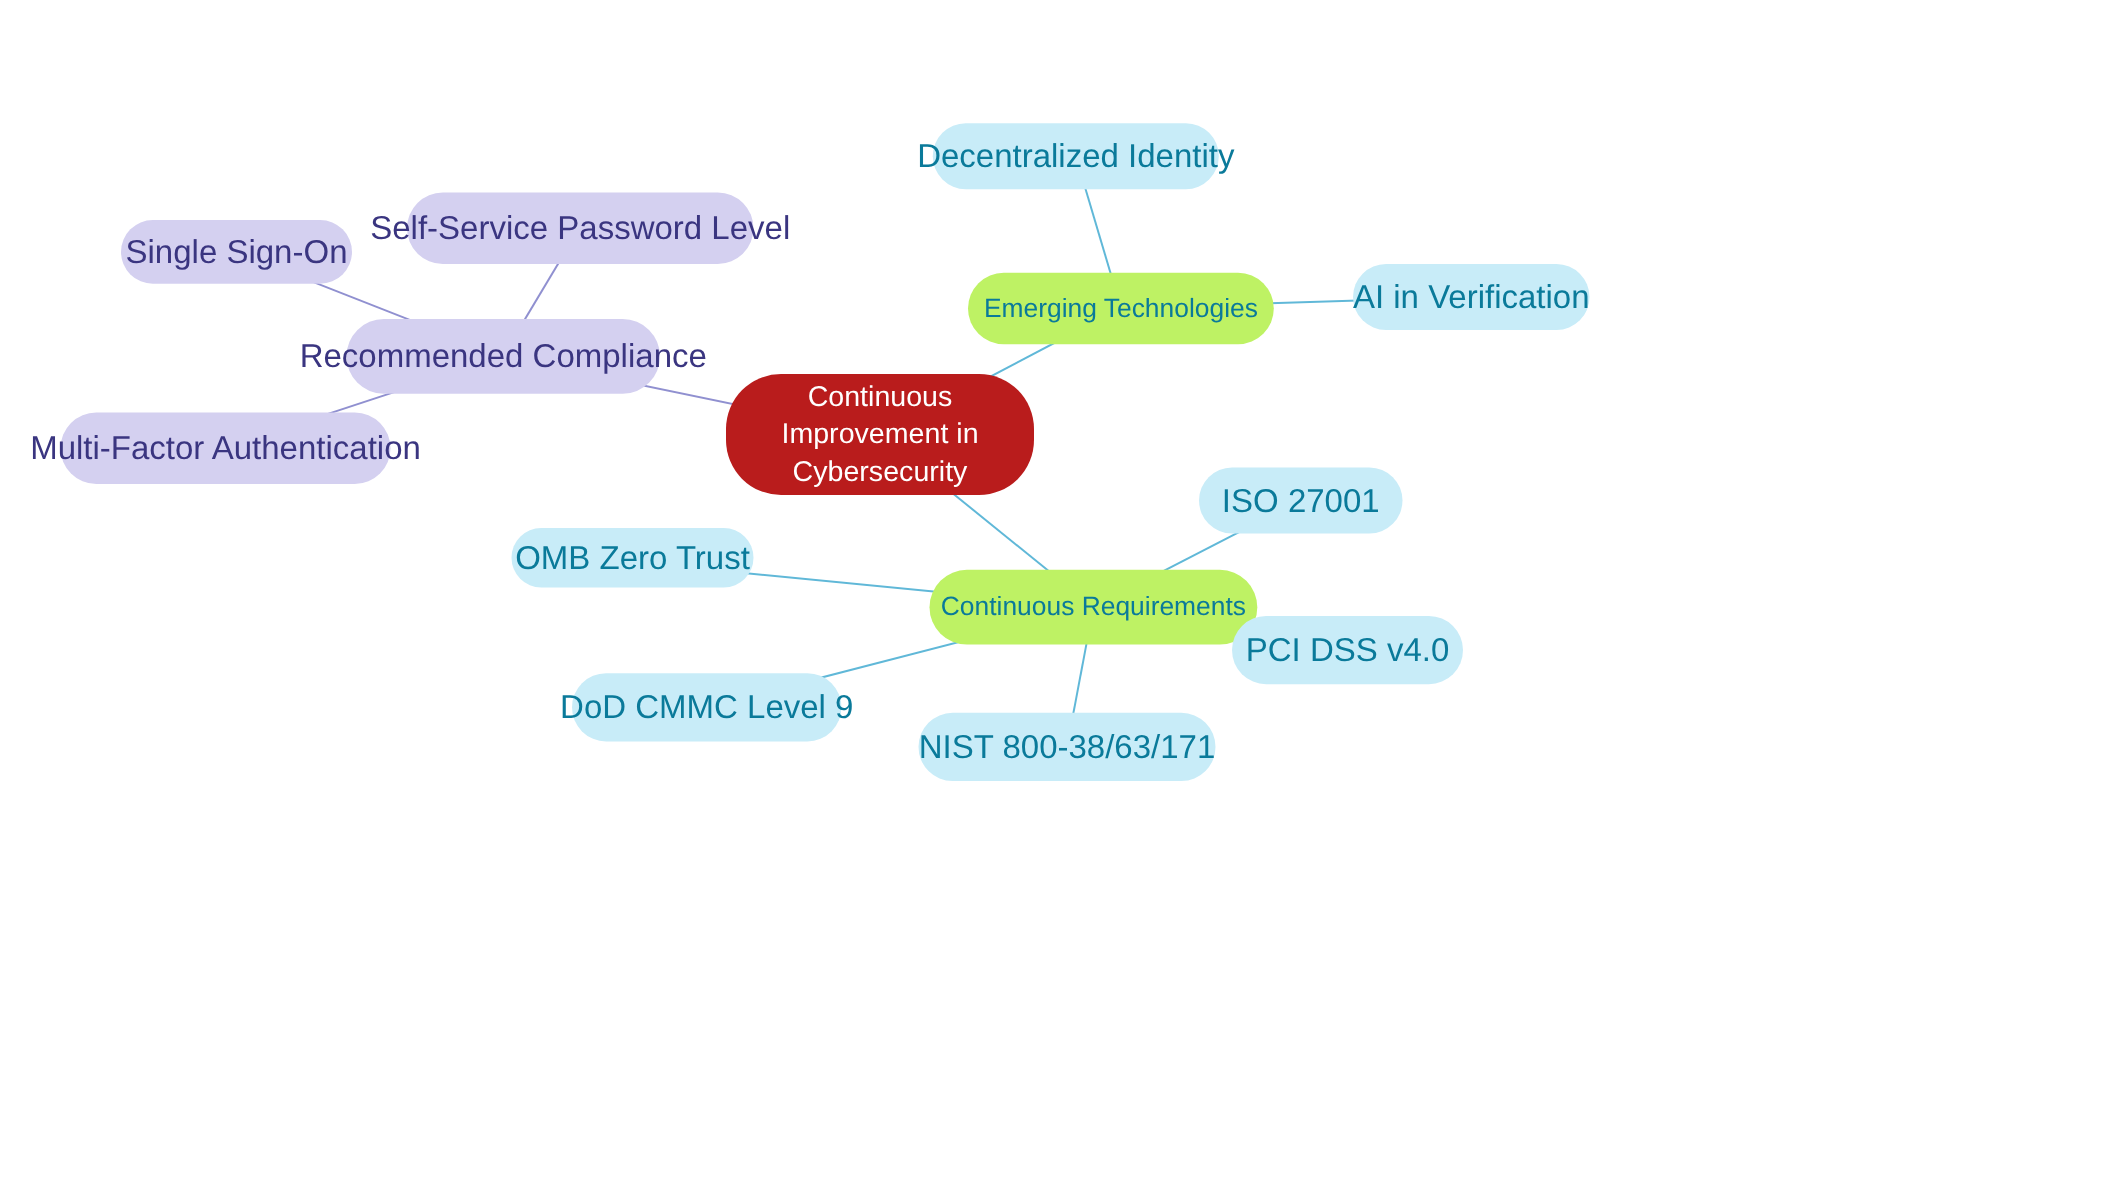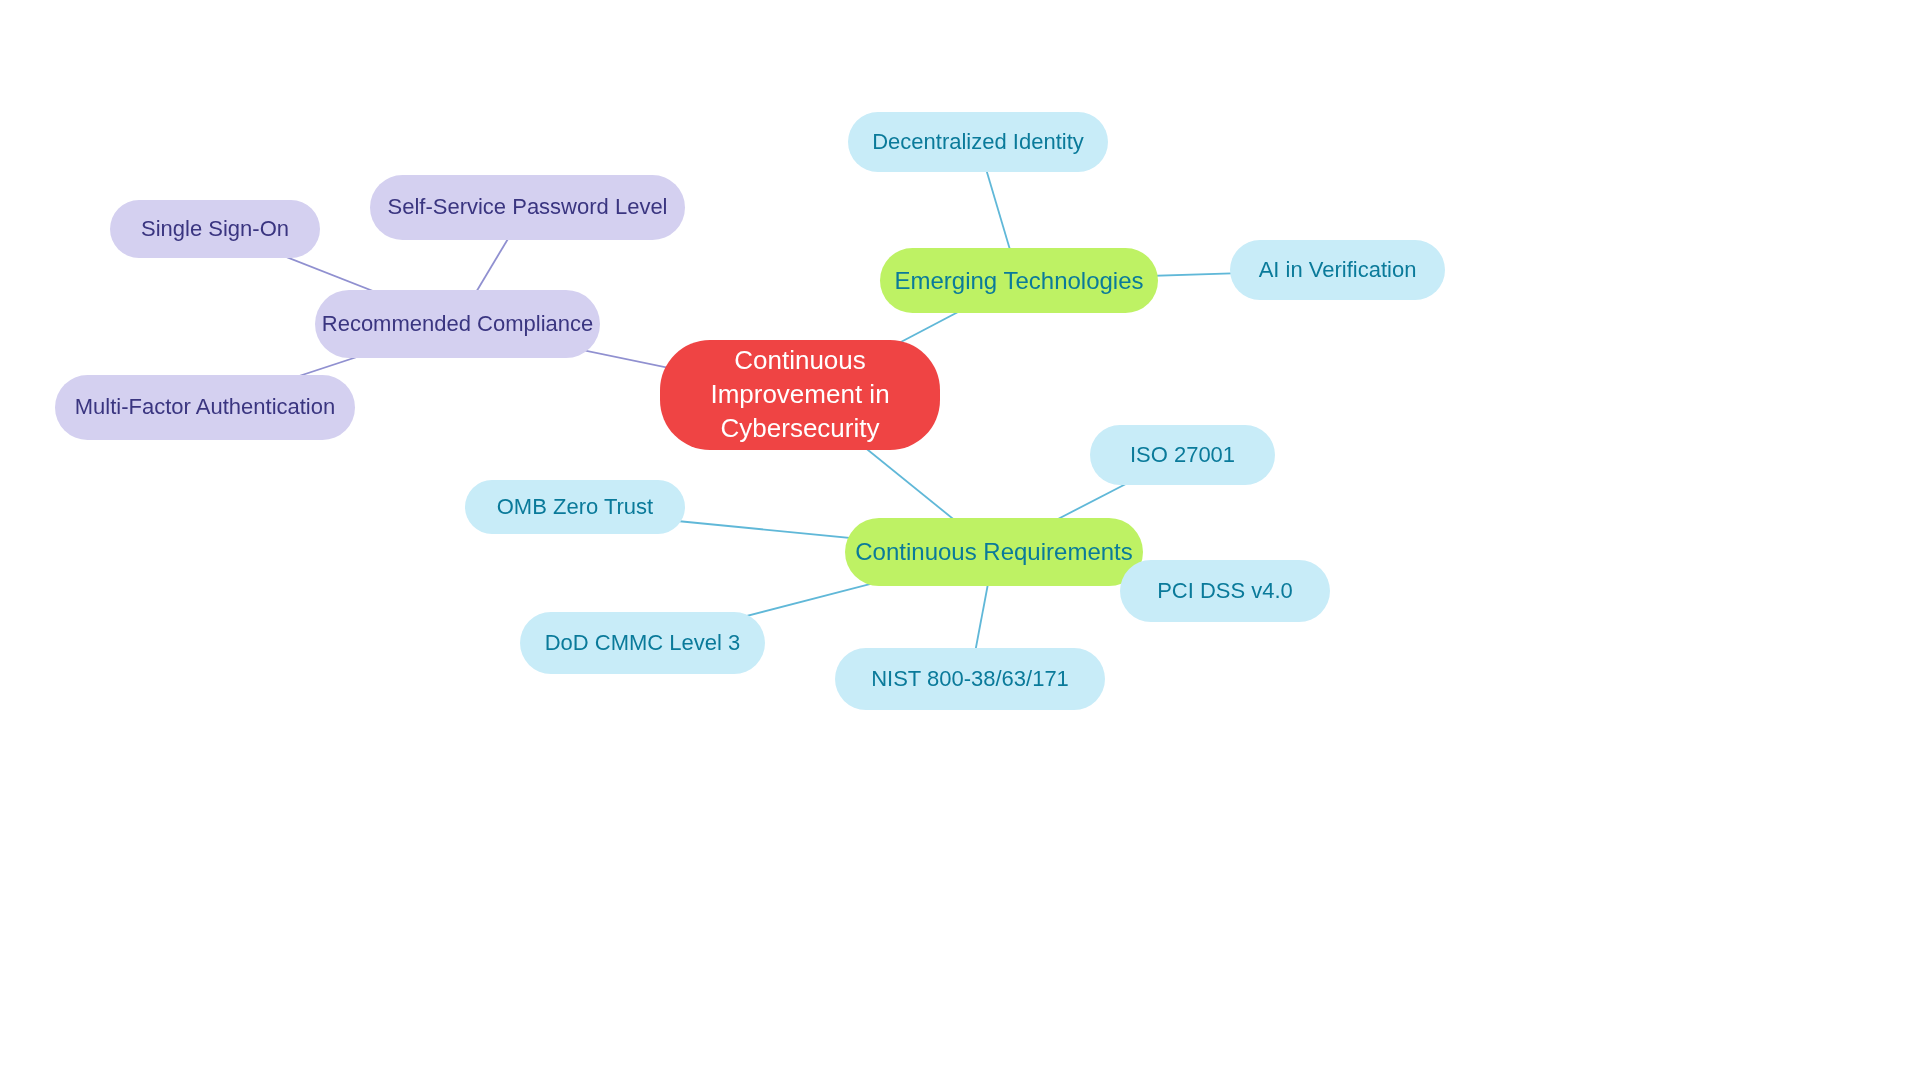--- a/index.html
+++ b/index.html
@@ -19,26 +19,26 @@
       pointer-events: none;
     }
     .node {
       position: absolute;
       border-radius: 50px;
       display: flex;
       align-items: center;
       justify-content: center;
       text-align: center;
       padding: 18px 30px;
-      font-size: 22px;
+      font-size: 30px;
       line-height: 1.3;
       white-space: nowrap;
     }
     .node-center {
-      background: #ef4444;
+      background: #b91c1c;
       color: #ffffff;
       font-size: 26px;
       white-space: normal;
       width: 260px;
       padding: 28px 36px;
     }
     .node-purple {
       background: #d4d0f0;
       color: #3a3580;
       border: none;
@@ -120,14 +120,14 @@
 
 <div class="node node-blue" style="left:835px; top:648px; width:270px; height:62px;">
   <span>NIST 800-38/63/171</span>
 </div>
 
 <div class="node node-blue" style="left:465px; top:480px; width:220px; height:54px;">
   <span>OMB Zero Trust</span>
 </div>
 
 <div class="node node-blue" style="left:520px; top:612px; width:245px; height:62px;">
-  <span>DoD CMMC Level 3</span>
+  <span>DoD CMMC Level 9</span>
 </div>
 
 </body></html>

